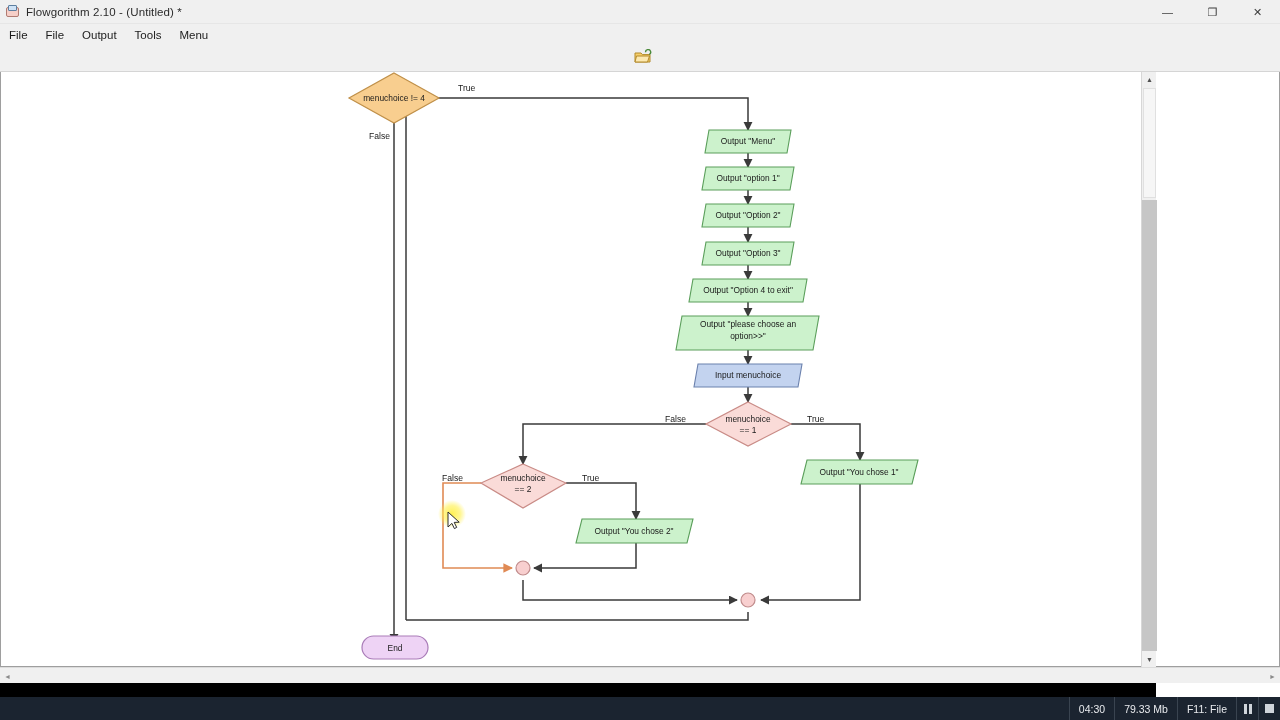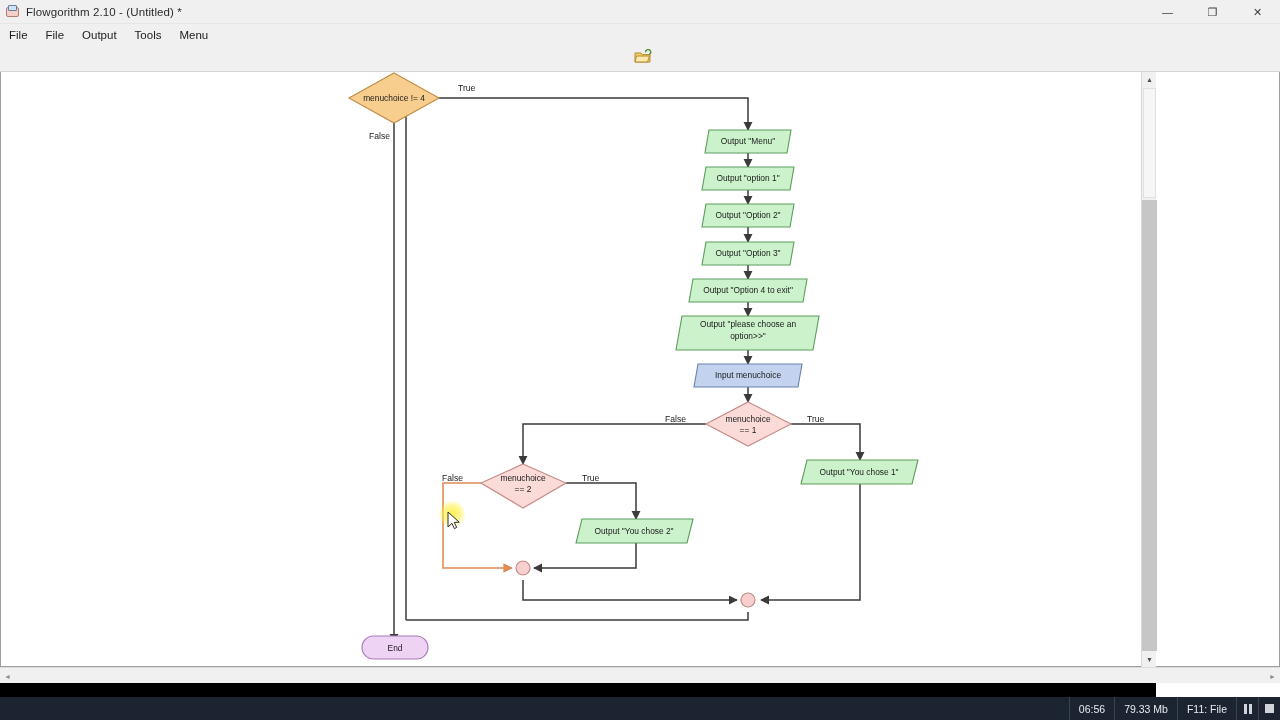--- a/index.html
+++ b/index.html
@@ -409,21 +409,21 @@
     <div class="arrow-d">▼</div>
   </div>
 
   <div class="scroll-h">
     <div class="arrow-l">◄</div>
     <div class="arrow-r">►</div>
   </div>
 
   <div class="st-left-chip"></div>
   <div class="statusbar">
-    <div class="st-cell">06:56</div>
+    <div class="st-cell">04:30</div>
     <div class="st-cell">79.33 Mb</div>
     <div class="st-cell">F11: File</div>
     <div class="st-btn">
       <span class="st-pause">
           <i></i>
           <i></i>
         </span>
     </div>
     <div class="st-btn">
       <span class="st-stop"></span>

